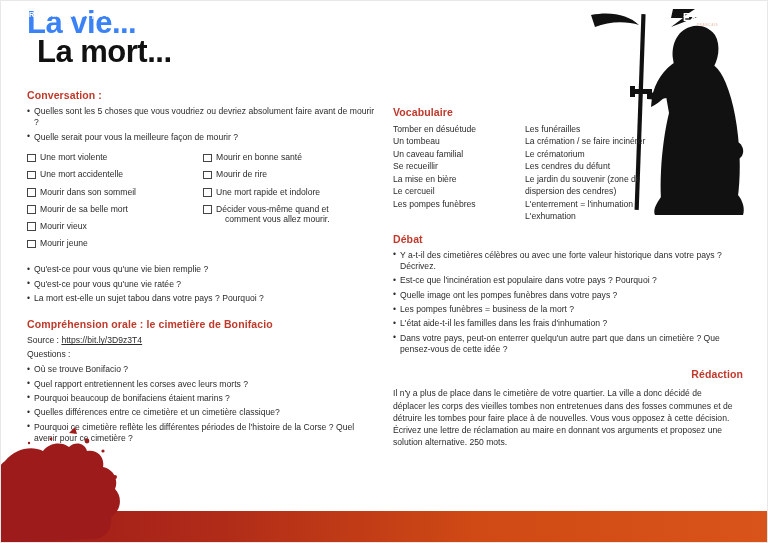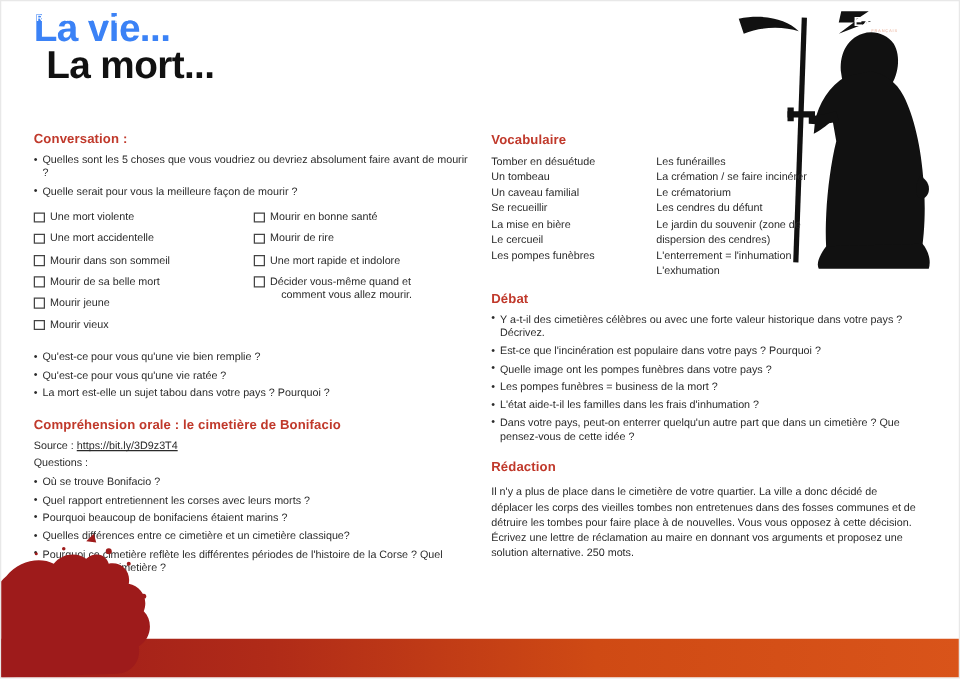--- a/index.html
+++ b/index.html
@@ -40,21 +40,21 @@
     color: #111111;
     letter-spacing: -0.5px;
     margin: 0;
     padding-left: 10px;
   }
 
   
   .col-left {
     position: absolute;
     left: 26px;
-    top: 104px;
+    top: 88px;
     width: 352px;
   }
   .col-right {
     position: absolute;
     left: 392px;
     top: 84px;
     width: 350px;
     margin-top: 21px;
   }
 
@@ -258,25 +258,25 @@
         <div class="chk-row">
           <span class="chk-box"></span>
           <span class="chk-label">Mourir dans son sommeil</span>
         </div>
         <div class="chk-row">
           <span class="chk-box"></span>
           <span class="chk-label">Mourir de sa belle mort</span>
         </div>
         <div class="chk-row">
           <span class="chk-box"></span>
+          <span class="chk-label">Mourir vieux</span>
+        </div>
+        <div class="chk-row">
+          <span class="chk-box"></span>
           <span class="chk-label">Mourir jeune</span>
-        </div>
-        <div class="chk-row">
-          <span class="chk-box"></span>
-          <span class="chk-label">Mourir vieux</span>
         </div>
       </div>
       <div class="ccol">
         <div class="chk-row">
           <span class="chk-box"></span>
           <span class="chk-label">Mourir en bonne santé</span>
         </div>
         <div class="chk-row">
           <span class="chk-box"></span>
           <span class="chk-label">Mourir de rire</span>
@@ -348,21 +348,21 @@
 
     <ul class="bullets">
       <li>Y a-t-il des cimetières célèbres ou avec une forte valeur historique dans votre pays ? Décrivez.</li>
       <li>Est-ce que l'incinération est populaire dans votre pays ? Pourquoi ?</li>
       <li>Quelle image ont les pompes funèbres dans votre pays ?</li>
       <li>Les pompes funèbres = business de la mort ?</li>
       <li>L'état aide-t-il les familles dans les frais d'inhumation ?</li>
       <li>Dans votre pays, peut-on enterrer quelqu'un autre part que dans un cimetière ? Que pensez-vous de cette idée ?</li>
     </ul>
 
-    <h2 class="sec" style="margin-top:13px;margin-bottom:7px;">Rédaction</h2>
+    <h2 class="sec" style="margin-top:13px;margin-bottom:7px;text-align:right;">Rédaction</h2>
 
     <p class="para">Il n'y a plus de place dans le cimetière de votre quartier. La ville a donc décidé de déplacer les corps des vieilles tombes non entretenues dans des fosses communes et de détruire les tombes pour faire place à de nouvelles. Vous vous opposez à cette décision. Écrivez une lettre de réclamation au maire en donnant vos arguments et proposez une solution alternative. 250 mots.</p>
   </div>
 
   <svg class="splat" viewBox="0 0 160 115" xmlns="http://www.w3.org/2000/svg">
     <path fill="#9E1B1B" d="M14 34
       C 24 22, 40 18, 52 24
       C 58 16, 70 14, 78 20
       C 84 14, 94 16, 96 24
       C 106 22, 114 30, 112 40

